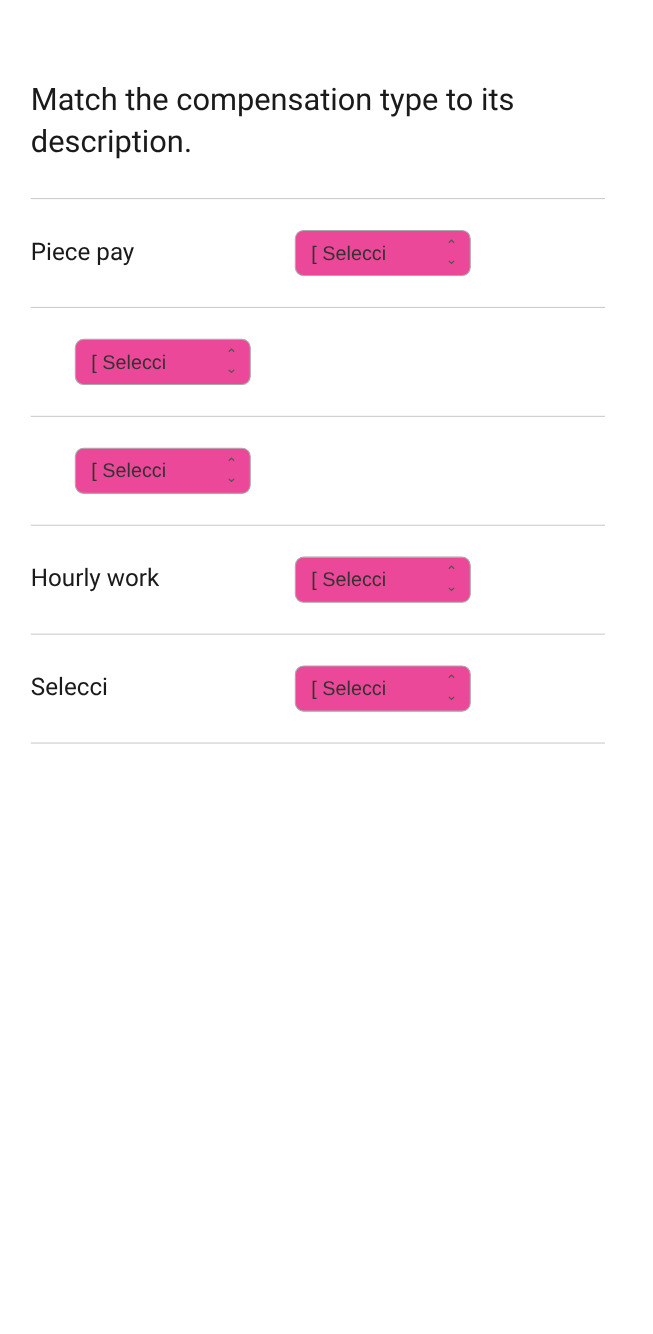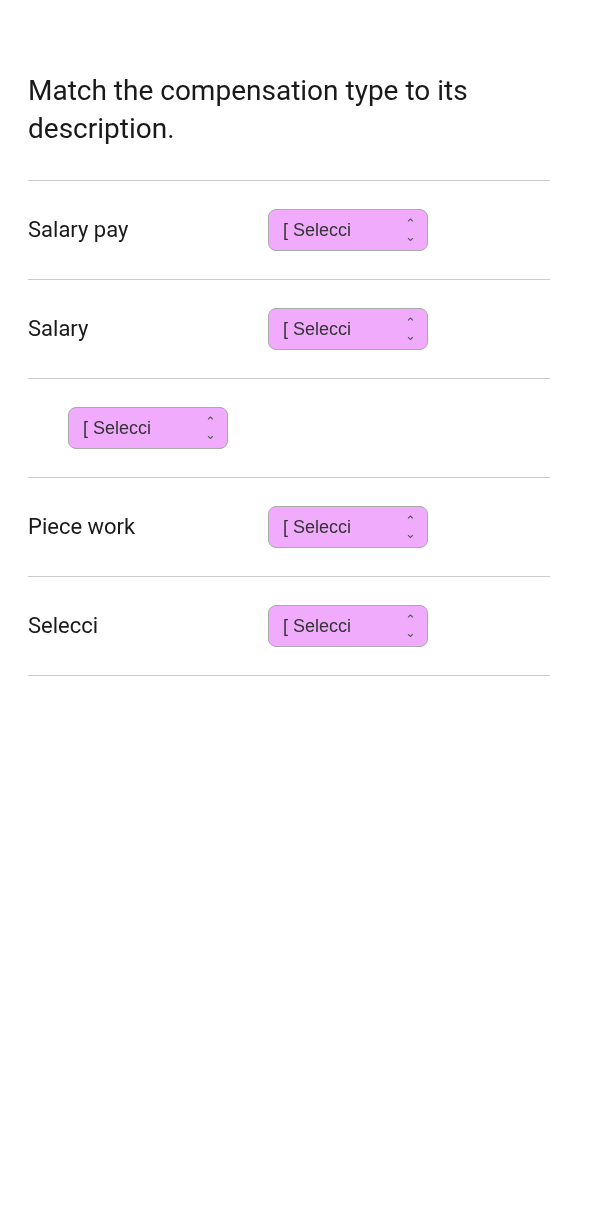--- a/index.html
+++ b/index.html
@@ -57,21 +57,21 @@
     }
 
     .select-wrapper {
       position: relative;
       margin-left: 40px;
     }
 
     .match-select {
       appearance: none;
       -webkit-appearance: none;
-      background-color: #f0abfc;
+      background-color: #ec4899;
       border: 1.5px solid #aaaaaa;
       border-radius: 8px;
       padding: 10px 44px 10px 14px;
       font-size: 18px;
       font-weight: 400;
       color: #333333;
       cursor: pointer;
       min-width: 160px;
       outline: none;
     }
@@ -106,33 +106,21 @@
   </style>
 </head>
 <body>
 
 <div class="page-container">
   <h1 class="page-title">Match the compensation type to its description.</h1>
 
   <div class="divider"></div>
 
   <div class="match-row">
-    <span class="term-label">Salary pay</span>
-    <div class="select-wrapper">
-      <select class="match-select">
-        <option value="">[ Selecci</option>
-      </select>
-      <div class="select-arrow"></div>
-    </div>
-  </div>
-
-  <div class="divider"></div>
-
-  <div class="match-row">
-    <span class="term-label">Salary</span>
+    <span class="term-label">Piece pay</span>
     <div class="select-wrapper">
       <select class="match-select">
         <option value="">[ Selecci</option>
       </select>
       <div class="select-arrow"></div>
     </div>
   </div>
 
   <div class="divider"></div>
 
@@ -141,21 +129,32 @@
       <select class="match-select">
         <option value="">[ Selecci</option>
       </select>
       <div class="select-arrow"></div>
     </div>
   </div>
 
   <div class="divider"></div>
 
   <div class="match-row">
-    <span class="term-label">Piece work</span>
+    <div class="select-wrapper">
+      <select class="match-select">
+        <option value="">[ Selecci</option>
+      </select>
+      <div class="select-arrow"></div>
+    </div>
+  </div>
+
+  <div class="divider"></div>
+
+  <div class="match-row">
+    <span class="term-label">Hourly work</span>
     <div class="select-wrapper">
       <select class="match-select">
         <option value="">[ Selecci</option>
       </select>
       <div class="select-arrow"></div>
     </div>
   </div>
 
   <div class="divider"></div>
 

